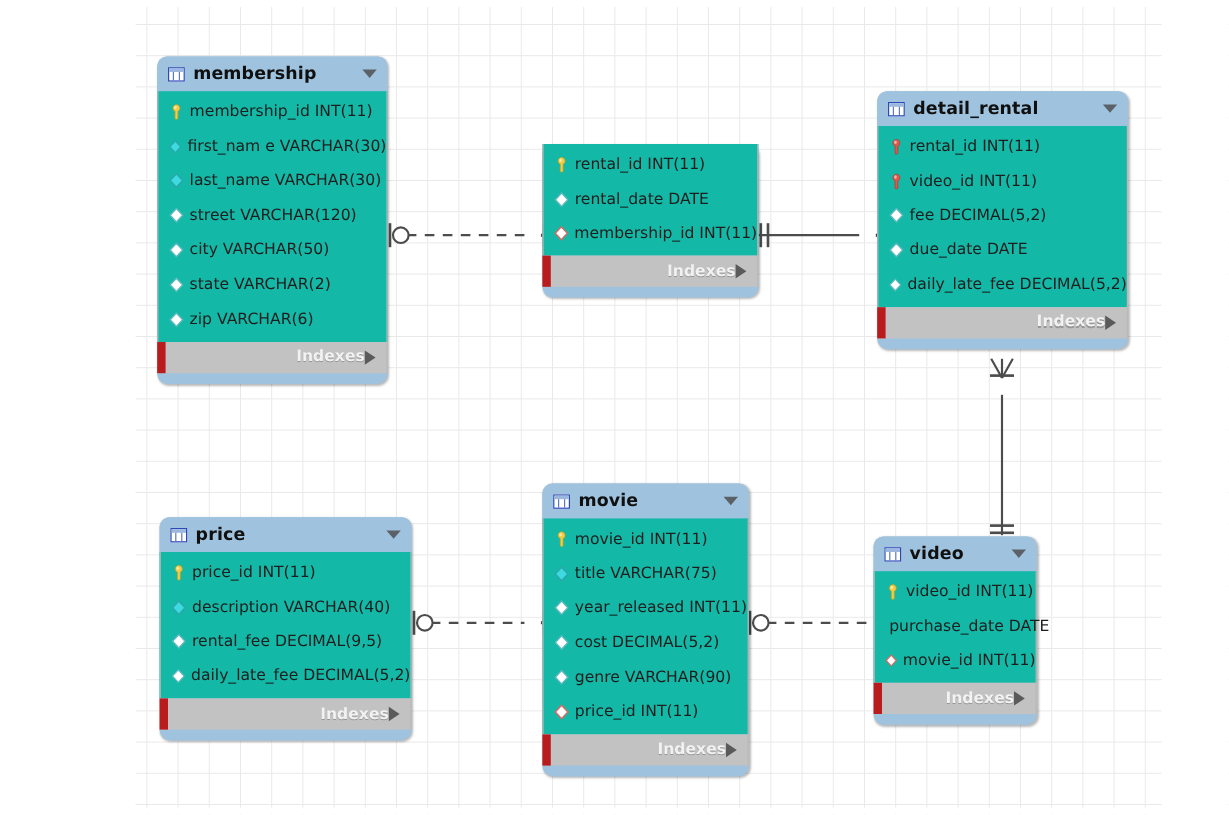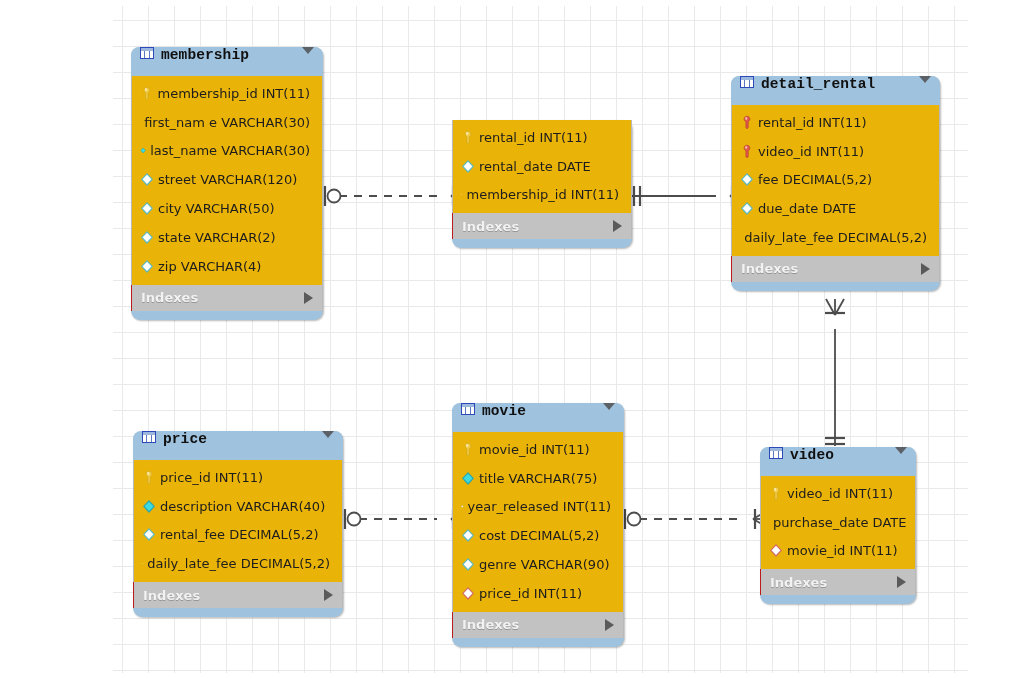--- a/index.html
+++ b/index.html
@@ -41,23 +41,23 @@
     background: #9fc3de;
     box-shadow: 1px 1px 2px rgba(0,0,0,0.28);
     padding-bottom: 9px;
     box-sizing: border-box;
   }
   .tbl-hd {
     height: 29px;
     border-radius: 8px 8px 0 0;
     background: #9fc3de;
     display: flex;
+    align-items: center;
     padding: 0 7px 0 9px;
     box-sizing: border-box;
-    font-family: Liberation Mono, monospace;
   }
   .tbl-title {
     font-size: 14.5px;
     font-weight: bold;
     color: #101010;
     margin-left: 7px;
     flex: 1;
     white-space: nowrap;
     letter-spacing: .1px;
   }
@@ -85,43 +85,44 @@
   }
   .tbl-icon::after {
     content: "";
     position: absolute;
     left: 3px; top: 3px;
     width: 4px; bottom: 0;
     border-left: 1px solid #5a79c0;
     border-right: 1px solid #5a79c0;
   }
   .tbl-body {
-    background: #eab308;
+    background: #14b8a6;
     border-left: 1px solid #b9b9b9;
     border-right: 1px solid #b9b9b9;
-    padding: 3px 12px 4px 0;
+    padding: 3px 0 4px 0;
   }
   .fld {
     display: flex;
     align-items: center;
     height: 28.8px;
     padding-left: 8px;
     font-size: 13px;
     color: #1d1d1d;
     white-space: nowrap;
   }
   .fld-name { margin-left: 4px; }
   .tbl-ft {
     background: #c2c2c2;
     height: 26px;
     display: flex;
     align-items: center;
     padding: 0 9px 0 9px;
-    border-left: 1px solid #b91c1c;
+    border-left: 7px solid #b91c1c;
     border-right: 1px solid #b9b9b9;
+    text-align: right;
   }
   .ft-label {
     font-size: 13px;
     font-weight: bold;
     color: #f2f2f2;
     flex: 1;
     text-shadow: 0 1px 0 rgba(120,120,120,.6);
   }
   .ft-arrow {
     width: 0; height: 0;
@@ -179,21 +180,21 @@
         <div class="fld">
           <svg width="14" height="15" viewBox="0 0 14 15">
             <path d="M7 1.8 L12.2 7.4 L7 13 L1.8 7.4 Z" fill="#ffffff" stroke="#5bb9bf" stroke-width="1.2" stroke-linejoin="round"></path>
           </svg>
           <span class="fld-name">state VARCHAR(2)</span>
         </div>
         <div class="fld">
           <svg width="14" height="15" viewBox="0 0 14 15">
             <path d="M7 1.8 L12.2 7.4 L7 13 L1.8 7.4 Z" fill="#ffffff" stroke="#5bb9bf" stroke-width="1.2" stroke-linejoin="round"></path>
           </svg>
-          <span class="fld-name">zip VARCHAR(4)</span>
+          <span class="fld-name">zip VARCHAR(6)</span>
         </div>
       </div>
       <div class="tbl-ft">
         <span class="ft-label">Indexes</span>
         <span class="ft-arrow"></span>
       </div>
     </div>
     <div class="tbl" style="left: 452px; top: 120px; width: 180px;">
       <div class="tbl-body">
         <div class="fld">
@@ -283,21 +284,21 @@
         <div class="fld">
           <svg width="14" height="15" viewBox="0 0 14 15">
             <path d="M7 1.8 L12.2 7.4 L7 13 L1.8 7.4 Z" fill="#3ddbe0" stroke="#2aa6ac" stroke-width="1.2" stroke-linejoin="round"></path>
           </svg>
           <span class="fld-name">description VARCHAR(40)</span>
         </div>
         <div class="fld">
           <svg width="14" height="15" viewBox="0 0 14 15">
             <path d="M7 1.8 L12.2 7.4 L7 13 L1.8 7.4 Z" fill="#ffffff" stroke="#5bb9bf" stroke-width="1.2" stroke-linejoin="round"></path>
           </svg>
-          <span class="fld-name">rental_fee DECIMAL(5,2)</span>
+          <span class="fld-name">rental_fee DECIMAL(9,5)</span>
         </div>
         <div class="fld">
           <svg width="14" height="15" viewBox="0 0 14 15">
             <path d="M7 1.8 L12.2 7.4 L7 13 L1.8 7.4 Z" fill="#ffffff" stroke="#5bb9bf" stroke-width="1.2" stroke-linejoin="round"></path>
           </svg>
           <span class="fld-name">daily_late_fee DECIMAL(5,2)</span>
         </div>
       </div>
       <div class="tbl-ft">
         <span class="ft-label">Indexes</span>
@@ -347,21 +348,21 @@
             <path d="M7 1.8 L12.2 7.4 L7 13 L1.8 7.4 Z" fill="#ffffff" stroke="#d46a63" stroke-width="1.2" stroke-linejoin="round"></path>
           </svg>
           <span class="fld-name">price_id INT(11)</span>
         </div>
       </div>
       <div class="tbl-ft">
         <span class="ft-label">Indexes</span>
         <span class="ft-arrow"></span>
       </div>
     </div>
-    <div class="tbl" style="left: 760px; top: 447px; width: 156px;">
+    <div class="tbl" style="left: 728px; top: 447px; width: 136px;">
       <div class="tbl-hd">
         <span class="tbl-icon"></span>
         <span class="tbl-title">video</span>
         <span class="caret"></span>
       </div>
       <div class="tbl-body">
         <div class="fld">
           <svg width="14" height="15" viewBox="0 0 14 15">
             <path d="M7 1.2 C8.6 1.2 9.9 2.5 9.9 4.1 C9.9 5.3 9.2 6.3 8.2 6.7 L8.2 12.6 L7.6 13.4 L6.4 13.4 L5.9 12.6 L5.9 6.7 C4.9 6.3 4.1 5.3 4.1 4.1 C4.1 2.5 5.4 1.2 7 1.2 Z" fill="#f3cb45" stroke="#c8a422" stroke-width="0.6"></path>
             <ellipse cx="6.2" cy="3.5" rx="1.1" ry="1.4" fill="rgba(255,255,255,0.55)"></ellipse>

